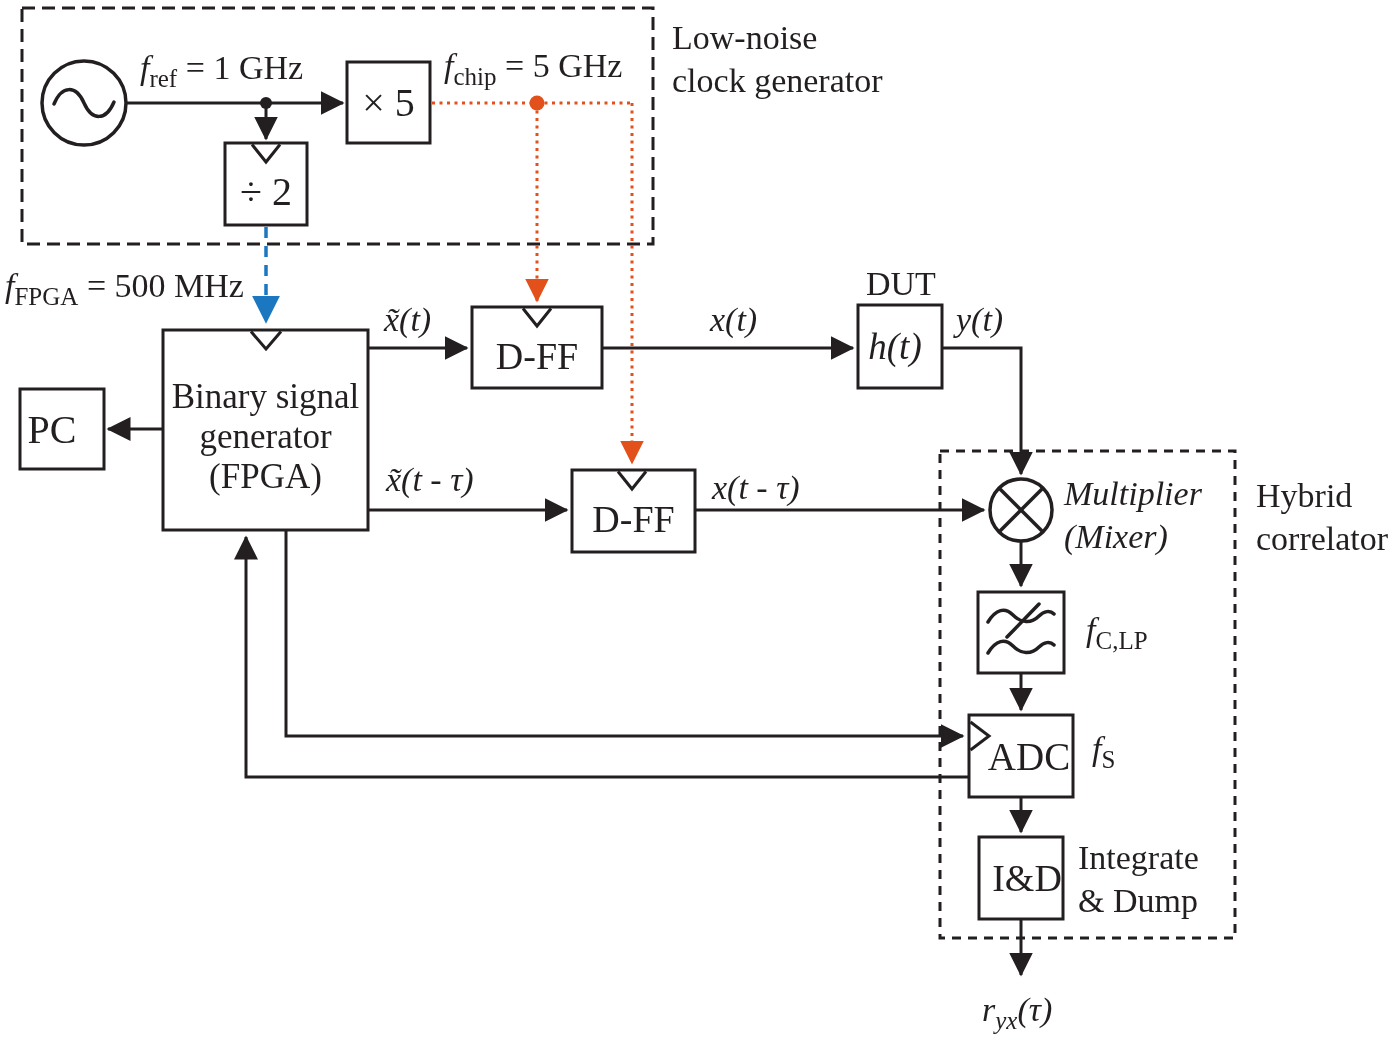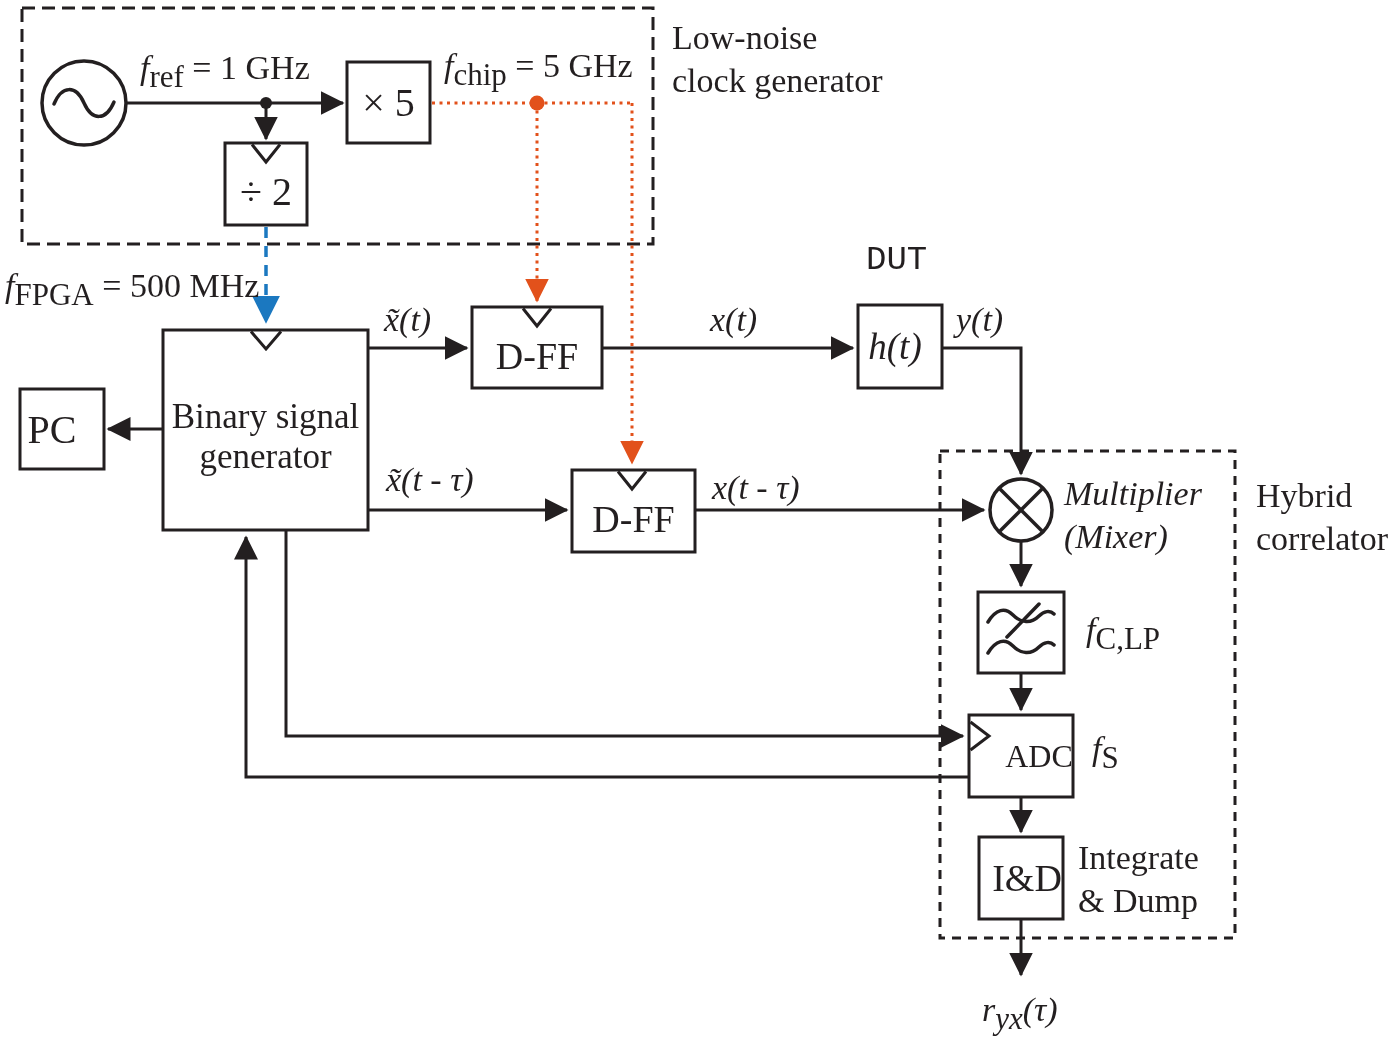--- a/index.html
+++ b/index.html
@@ -5,21 +5,21 @@
   html,body{margin:0;padding:0;background:#ffffff;}
   .stage{
     position:relative;width:1400px;height:1037px;background:#ffffff;
     font-family:"Liberation Serif","DejaVu Serif",serif;color:#231f20;overflow:hidden;
   }
   .stage svg{position:absolute;left:0;top:0;}
   .lbl{position:absolute;white-space:nowrap;font-size:34px;line-height:40px;}
   .boxlbl{position:absolute;display:flex;align-items:center;justify-content:center;
           text-align:center;font-size:40px;}
   .it{font-style:italic;}
-  sub{font-size:31px;line-height:0;}
+  sub{font-size:25px;line-height:0;}
   .mline{line-height:43px;}
 </style>
 </head>
 <body>
 
 <div class="stage">
 
   <svg width="1400" height="1037" viewBox="0 0 1400 1037">
     <defs>
       <marker id="mB" markerWidth="10" markerHeight="10" refX="7.5" refY="4" orient="auto" markerUnits="strokeWidth">
@@ -99,45 +99,46 @@
     <circle cx="537" cy="103" r="7.5" fill="#e2511b"></circle>
   </svg>
 
   <div class="boxlbl" style="left:347px;top:62px;width:83px;height:81px;">× 5</div>
   <div class="boxlbl" style="left:225px;top:143px;width:82px;height:82px;padding-top:14px;box-sizing:border-box;">÷ 2</div>
   <div class="boxlbl" style="left:20px;top:389px;width:64px;height:80px;">PC</div>
   <div class="boxlbl" style="left:163px;top:330px;width:205px;height:200px;font-size:35px;padding-top:14px;box-sizing:border-box;">
     <div>
       <div>Binary signal</div>
       <div>generator</div>
+      <div>(FPGA)</div>
     </div>
   </div>
   <div class="boxlbl" style="left:472px;top:307px;width:130px;height:81px;padding-top:16px;box-sizing:border-box;font-size:38px;">D-FF</div>
   <div class="boxlbl" style="left:572px;top:470px;width:123px;height:82px;padding-top:16px;box-sizing:border-box;font-size:38px;">D-FF</div>
   <div class="boxlbl it" style="left:858px;top:305px;width:74px;height:83px;font-size:37px;">h(t)</div>
-  <div class="boxlbl" style="left:969px;top:715px;width:104px;height:82px;padding-left:16px;box-sizing:border-box;font-size:32px;margin-left:10px;">ADC</div>
+  <div class="boxlbl" style="left:969px;top:715px;width:104px;height:82px;padding-left:16px;box-sizing:border-box;font-size:39px;">ADC</div>
   <div class="boxlbl" style="left:979px;top:837px;width:96px;height:82px;font-size:38px;">I&amp;D</div>
 
   <div class="lbl" style="left:140px;top:48px;">
     <span class="it">f</span><sub>ref</sub><span> = 1 GHz</span>
   </div>
   <div class="lbl" style="left:444px;top:46px;">
     <span class="it">f</span><sub>chip</sub><span> = 5 GHz</span>
   </div>
   <div class="lbl mline" style="left:672px;top:16px;">
     <div>Low-noise</div>
     <div>clock generator</div>
   </div>
   <div class="lbl" style="left:5px;top:266px;">
     <span class="it">f</span><sub>FPGA</sub><span> = 500 MHz</span>
   </div>
 
   <div class="lbl it" style="left:384px;top:300px;">x̃(t)</div>
   <div class="lbl it" style="left:710px;top:300px;text-align:right;">x(t)</div>
-  <div class="lbl" style="left:866px;top:240px;font-family:Liberation Mono, monospace;">DUT</div>
+  <div class="lbl" style="left:866px;top:264px;">DUT</div>
   <div class="lbl it" style="left:956px;top:300px;">y(t)</div>
   <div class="lbl it" style="left:386px;top:460px;">x̃(t - τ)</div>
   <div class="lbl it" style="left:712px;top:468px;">x(t - τ)</div>
 
   <div class="lbl mline" style="left:1064px;top:472px;font-style:italic;">
     <div>Multiplier</div>
     <div>(Mixer)</div>
   </div>
   <div class="lbl mline" style="left:1256px;top:474px;">
     <div>Hybrid</div>

